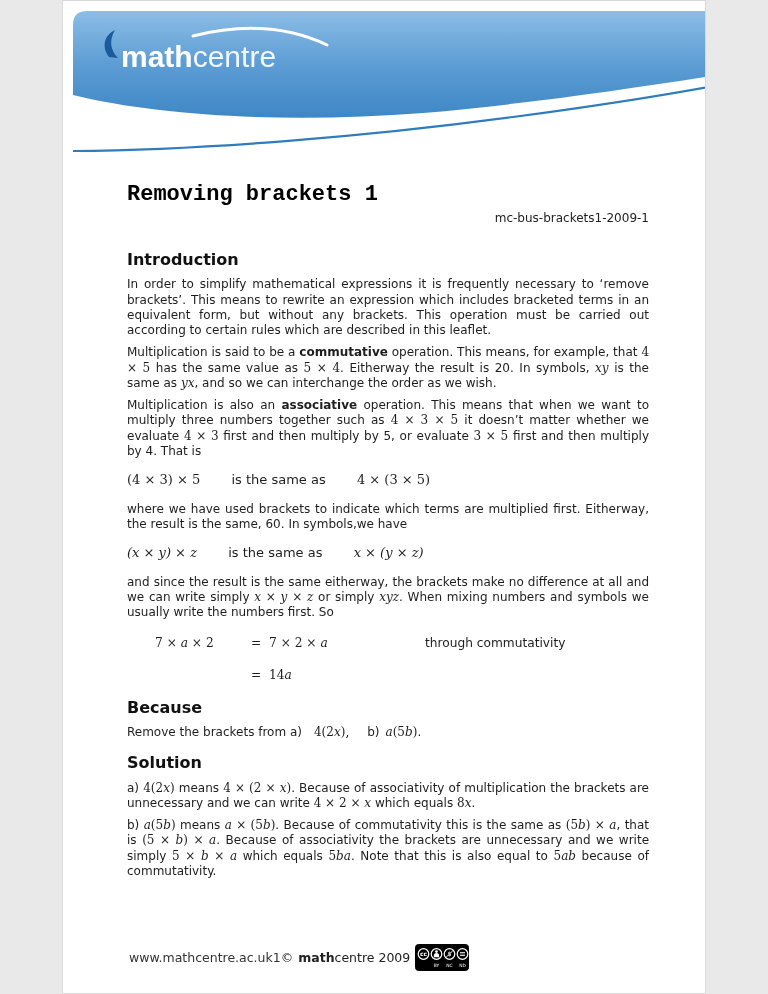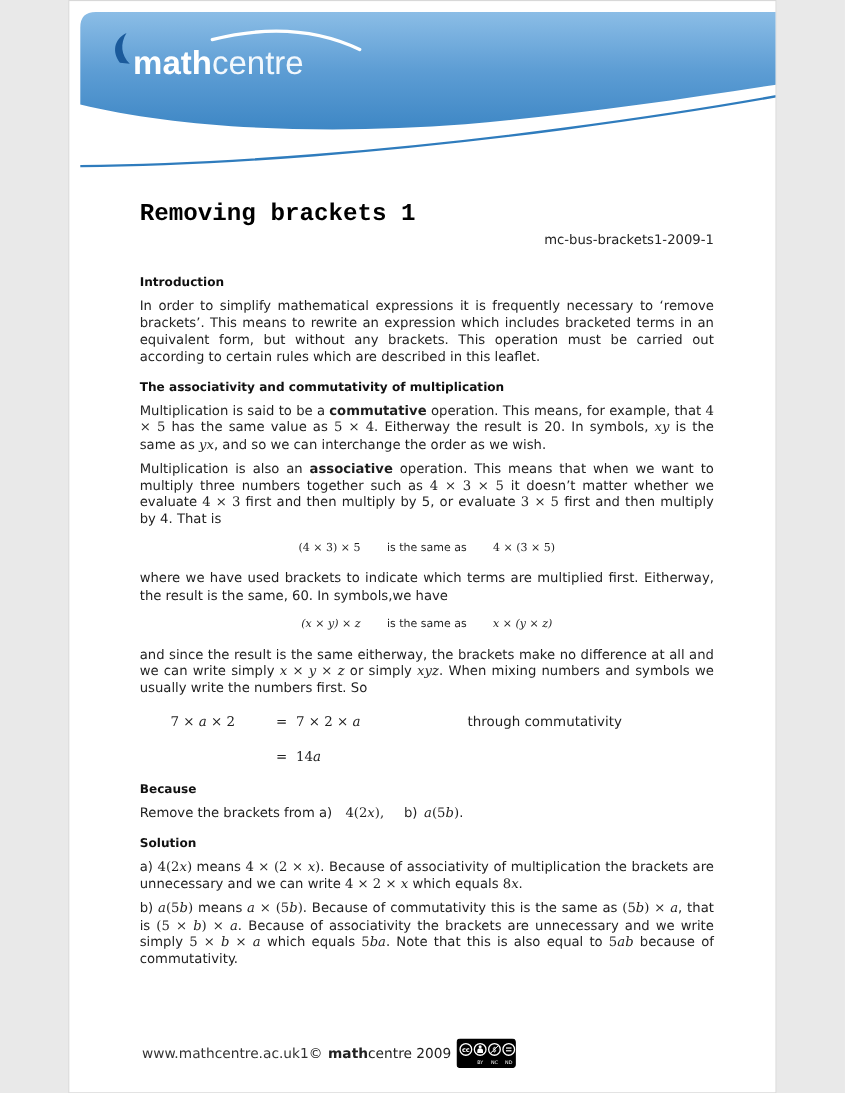--- a/index.html
+++ b/index.html
@@ -5,27 +5,27 @@
   html,body{margin:0;padding:0;background:#e9e9e9;}
   .page{
     position:relative;width:644px;height:994px;margin:0 auto;background:#ffffff;
     box-sizing:border-box;border:1px solid #d8d8d8;overflow:hidden;
     font-family:"DejaVu Sans","Liberation Sans",sans-serif;color:#1e1e1e;
   }
   .header-svg{position:absolute;top:0;left:0;width:768px;height:170px;display:block;}
   .content{position:absolute;left:64px;right:56px;top:172px;font-size:12px;line-height:1.27;}
   h1.title{font-size:22px;font-weight:bold;color:#000;margin:8px 0 2px;font-family:Liberation Mono, monospace;}
   .doc-id{text-align:right;font-size:12px;color:#222;margin:0 0 24px;}
-  h2.sec{font-size:11px;font-weight:bold;margin:13px 0 5px;color:#111;}
+  h2.sec{font-size:16px;font-weight:bold;margin:13px 0 5px;color:#111;}
   p.body{margin:7px 0;text-align:justify;}
   .b{font-weight:bold;}
   .mu{font-family:"DejaVu Serif","Liberation Serif",serif;}
   .mi{font-family:"DejaVu Serif","Liberation Serif",serif;font-style:italic;}
   .gap{margin:0 2.4em;}
-  .eqcenter{text-align:center;margin:13px 0;font-size:10px;}
+  .eqcenter{text-align:left;margin:13px 0;font-size:13px;}
   .eqalign{margin:14px 0 14px 28px;font-size:12.2px;}
   .eqrow{display:grid;grid-template-columns:88px 26px 126px auto;align-items:baseline;line-height:1.5;margin-top:13px;}
   .eqrow .lhs{text-align:left;}
   .eqrow .eqs{text-align:center;}
   .eqrow .note{padding-left:30px;font-family:"DejaVu Sans","Liberation Sans",sans-serif;}
   .footer{
     position:absolute;left:66px;right:64px;bottom:22px;
     display:flex;justify-content:flex-start;align-items:center;
     font-size:12.5px;color:#333;
   }
@@ -55,21 +55,20 @@
   </svg>
 
   <div class="content">
 
     <h1 class="title">Removing brackets 1</h1>
     <div class="doc-id">mc-bus-brackets1-2009-1</div>
 
     <h2 class="sec">Introduction</h2>
     <p class="body"><span>In order to simplify mathematical expressions it is frequently necessary to ‘remove brackets’. This means to rewrite an expression which includes bracketed terms in an equivalent form, but without any brackets. This operation must be carried out according to certain rules which are described in this leaflet.</span></p>
 
-    <h2 class="sec">The associativity and commutativity of multiplication</h2>
     <p class="body"><span>Multiplication is said to be a </span><span class="b">commutative</span><span> operation. This means, for example, that </span><span class="mu">4 × 5</span><span> has the same value as </span><span class="mu">5 × 4</span><span>. Eitherway the result is 20. In symbols, </span><span class="mi">xy</span><span> is the same as </span><span class="mi">yx</span><span>, and so we can interchange the order as we wish.</span></p>
     <p class="body"><span>Multiplication is also an </span><span class="b">associative</span><span> operation. This means that when we want to multiply three numbers together such as </span><span class="mu">4 × 3 × 5</span><span> it doesn’t matter whether we evaluate </span><span class="mu">4 × 3</span><span> first and then multiply by 5, or evaluate </span><span class="mu">3 × 5</span><span> first and then multiply by 4. That is</span></p>
 
     <div class="eqcenter"><span class="mu">(4 × 3) × 5</span><span class="gap">is the same as</span><span class="mu">4 × (3 × 5)</span></div>
 
     <p class="body"><span>where we have used brackets to indicate which terms are multiplied first. Eitherway, the result is the same, 60. In symbols,we have</span></p>
 
     <div class="eqcenter"><span class="mi">(x × y) × z</span><span class="gap">is the same as</span><span class="mi">x × (y × z)</span></div>
 
     <p class="body"><span>and since the result is the same eitherway, the brackets make no difference at all and we can write simply </span><span class="mi">x × y × z</span><span> or simply </span><span class="mi">xyz</span><span>. When mixing numbers and symbols we usually write the numbers first. So</span></p>

